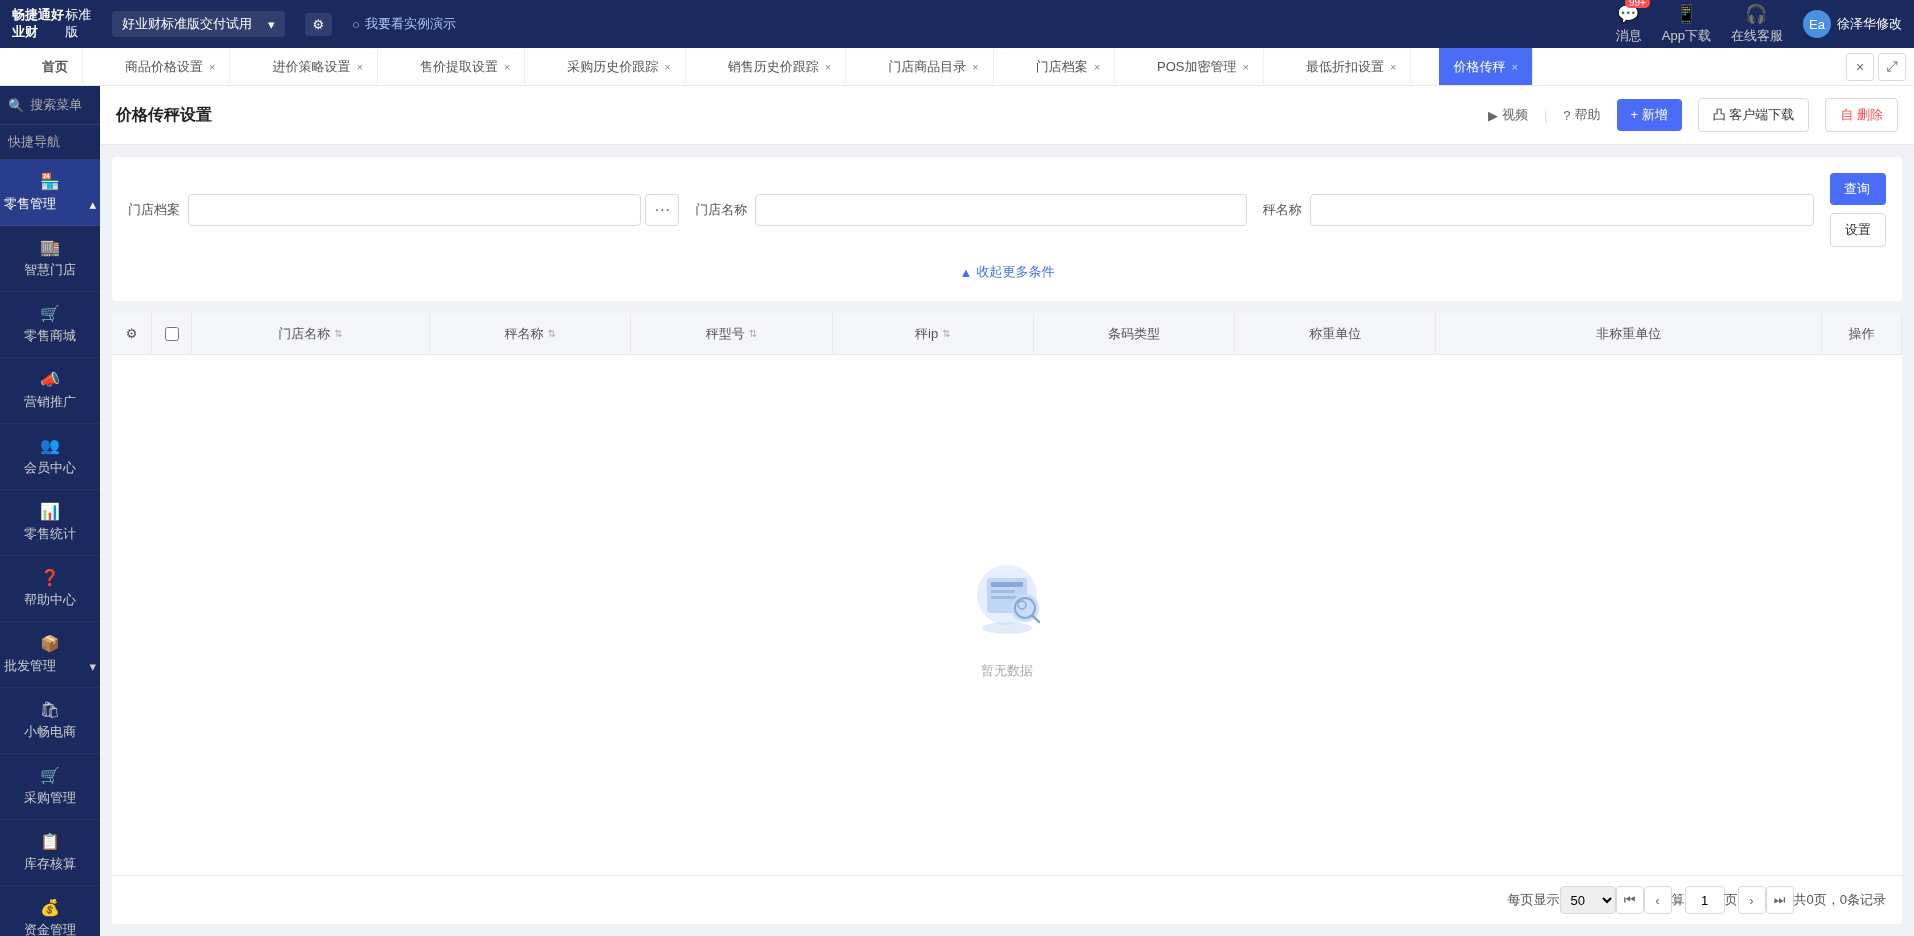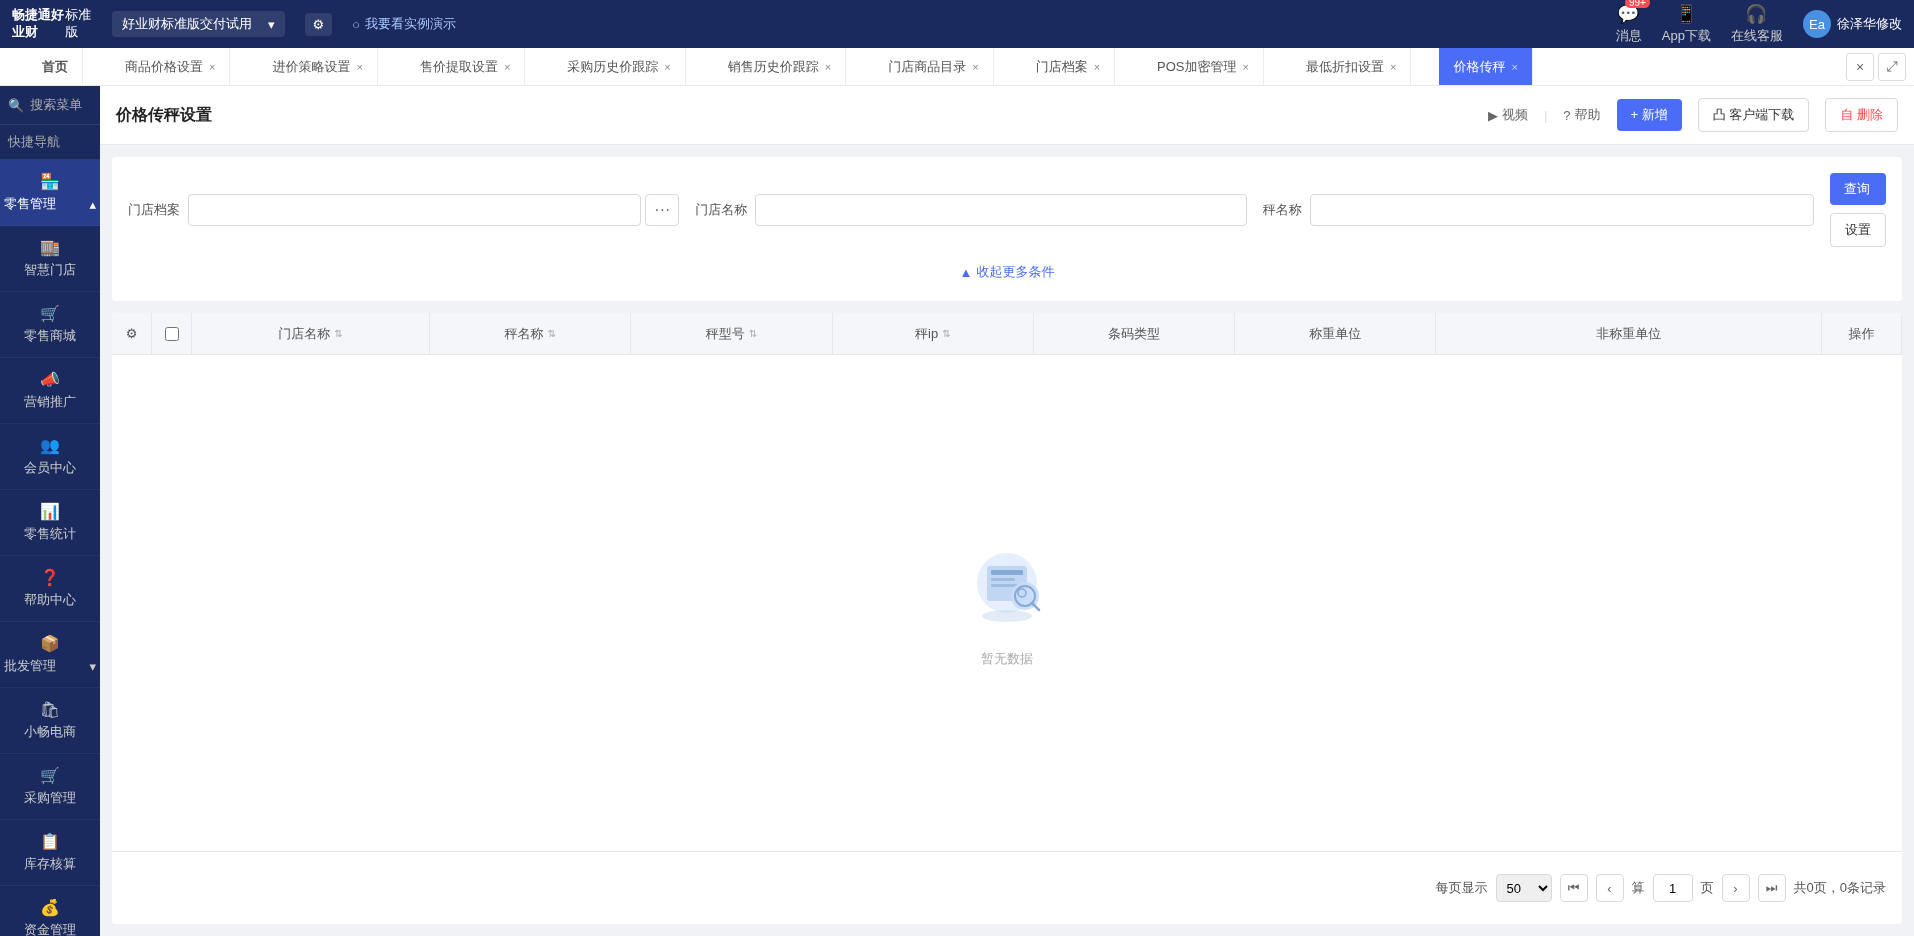--- a/index.html
+++ b/index.html
@@ -374,23 +374,22 @@
     .empty-icon {
       width: 100px;
       height: 100px;
     }
 
     
     .pagination {
       display: flex;
       align-items: center;
       justify-content: flex-end;
-      padding: 22px 16px;
+      padding: 10px 16px;
       border-top: 1px solid #e8e8e8;
-      gap: 8px;
       font-size: 13px;
       color: #555;
       background: #fff;
       flex-shrink: 0;
     }
     .pagination-select {
       height: 28px;
       border: 1px solid #d9d9d9;
       border-radius: 4px;
       padding: 0 6px;

